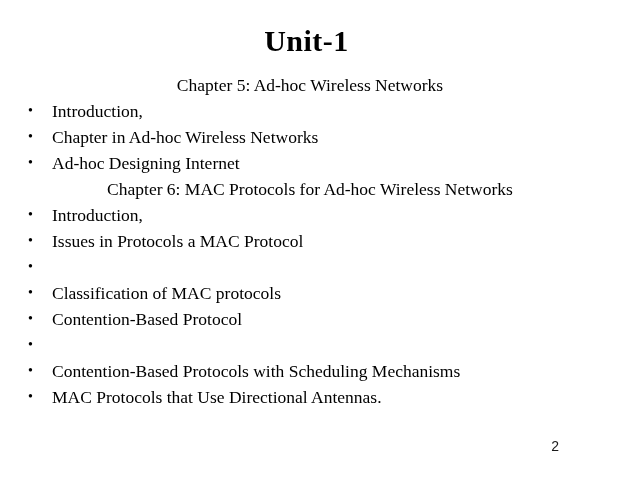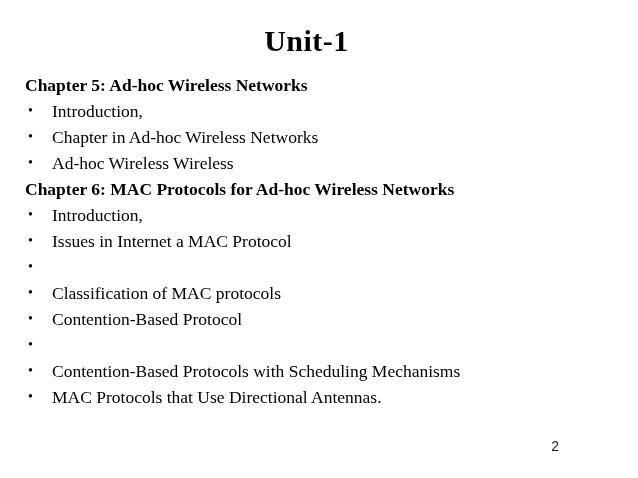--- a/index.html
+++ b/index.html
@@ -29,21 +29,21 @@
     position: absolute;
     top: 72px;
     left: 25px;
     right: 18px;
   }
   .line {
     font-size: 17.5px;
     line-height: 26px;
     white-space: nowrap;
   }
-  .heading { font-weight: bold; }
+  .heading { font-weight: normal; text-align: center; }
   .bullet { display: flex; }
   .marker {
     flex: 0 0 27px;
     width: 27px;
     padding-left: 3px;
     font-size: 14px;
     line-height: 26px;
   }
   .page-number {
     position: absolute;
@@ -71,33 +71,33 @@
       <span class="text">Introduction,</span>
     </div>
 
     <div class="line bullet">
       <span class="marker">•</span>
       <span class="text">Chapter in Ad-hoc Wireless Networks</span>
     </div>
 
     <div class="line bullet">
       <span class="marker">•</span>
-      <span class="text">Ad-hoc Wireless Wireless</span>
+      <span class="text">Ad-hoc Designing Internet</span>
     </div>
 
     <div class="line heading">Chapter 6: MAC Protocols for Ad-hoc Wireless Networks</div>
 
     <div class="line bullet">
       <span class="marker">•</span>
       <span class="text">Introduction,</span>
     </div>
 
     <div class="line bullet">
       <span class="marker">•</span>
-      <span class="text">Issues in Internet a MAC Protocol</span>
+      <span class="text">Issues in Protocols a MAC Protocol</span>
     </div>
 
     <div class="line bullet">
       <span class="marker">•</span>
     </div>
 
     <div class="line bullet">
       <span class="marker">•</span>
       <span class="text">Classification of MAC protocols</span>
     </div>

